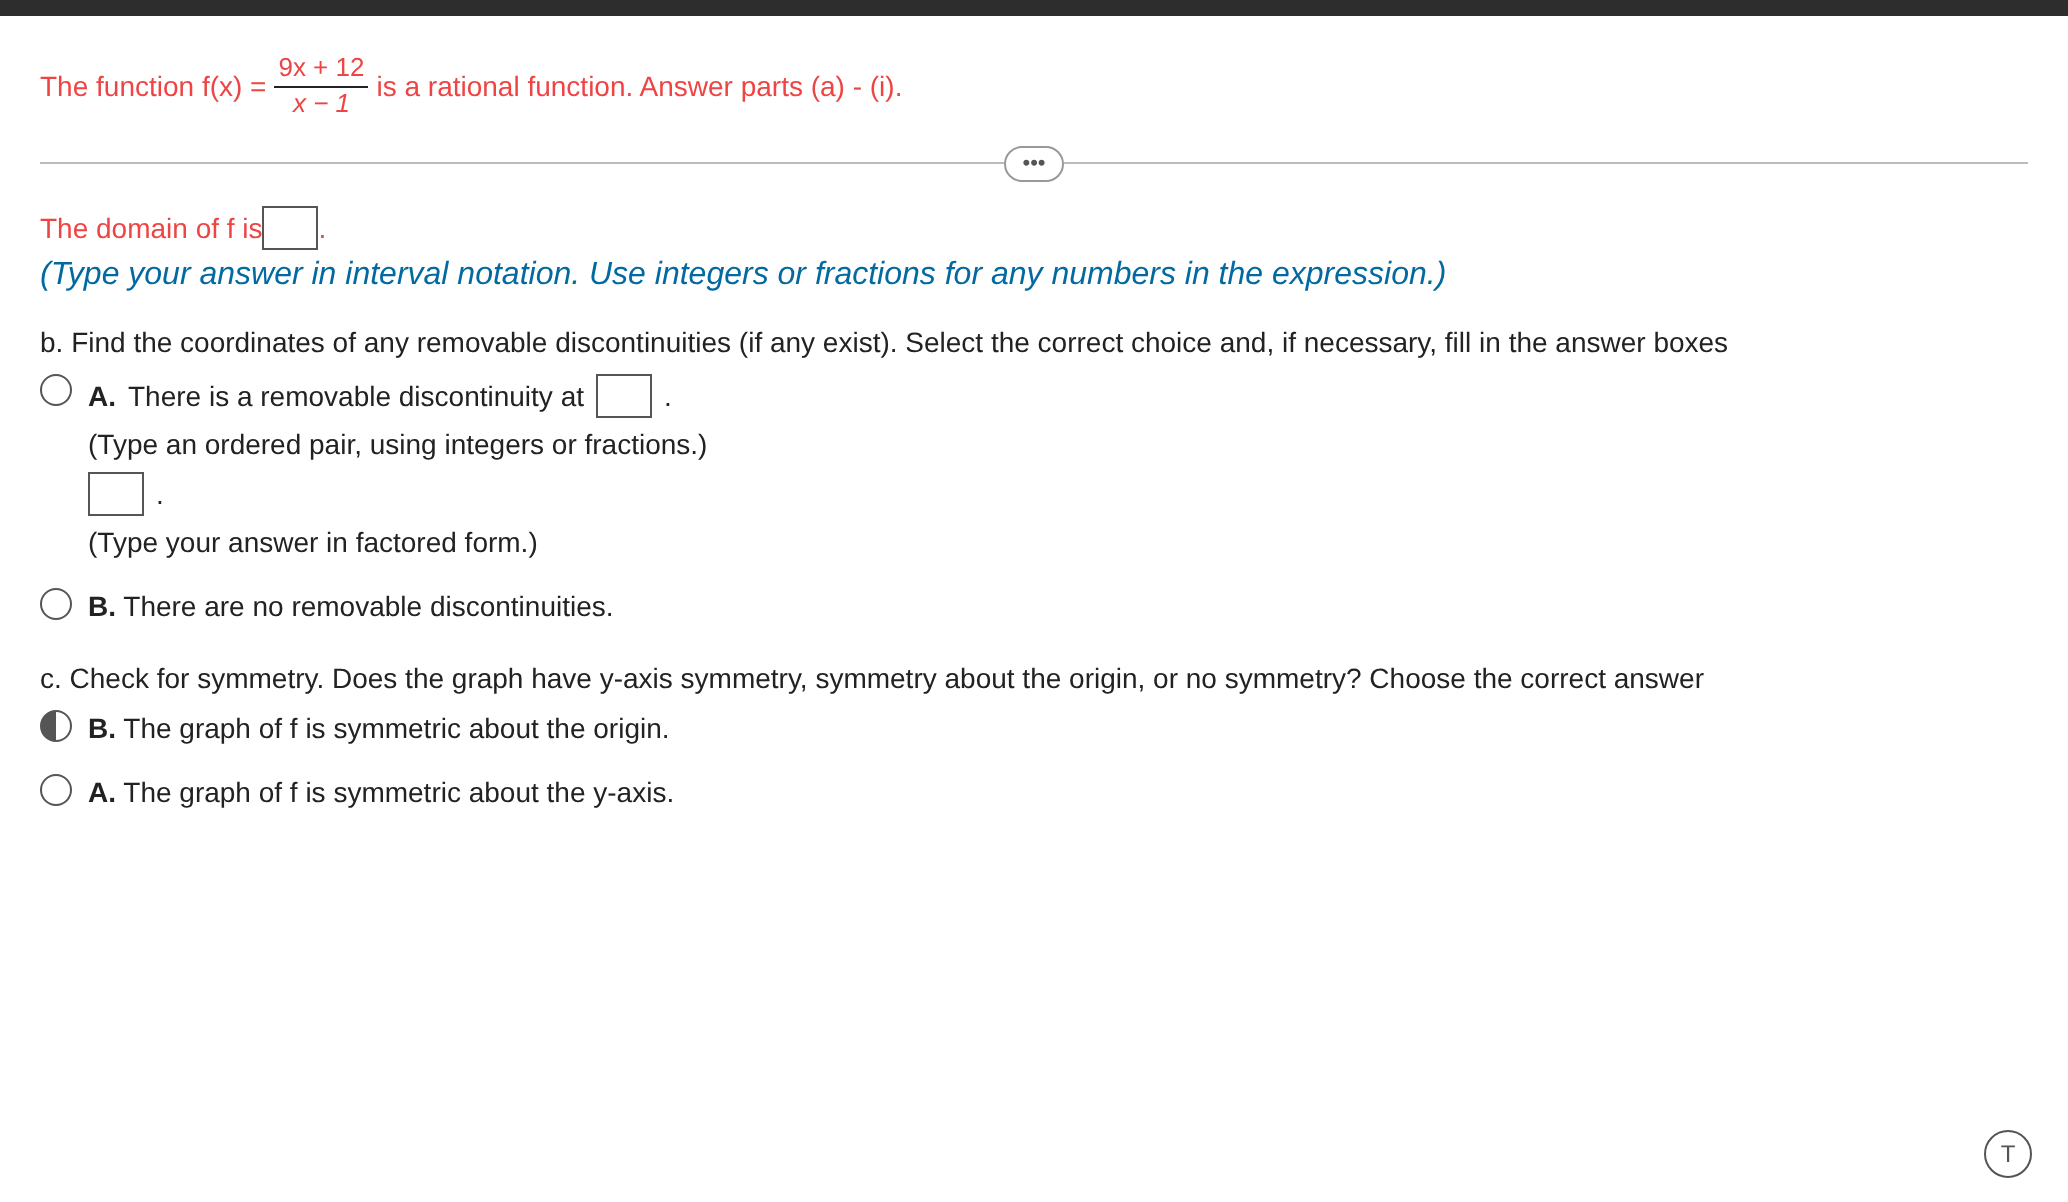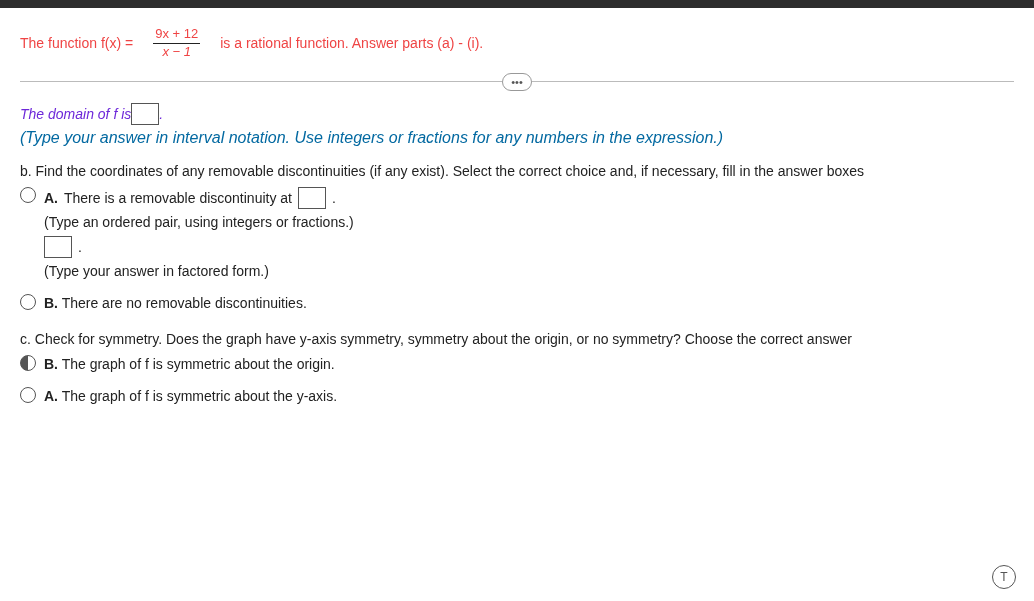--- a/index.html
+++ b/index.html
@@ -38,21 +38,21 @@
       display: flex;
       align-items: center;
       gap: 4px;
       flex-wrap: wrap;
     }
 
     .fraction-container {
       display: inline-flex;
       flex-direction: column;
       align-items: center;
-      margin: 0 16px;
+      margin: 0 0;
       vertical-align: middle;
       text-align: right;
     }
 
     .fraction-numerator {
       font-size: 13px;
       border-bottom: 1px solid #222;
       padding: 0 2px;
       line-height: 1.3;
     }
@@ -102,27 +102,26 @@
 
     .section-label {
       font-size: 14px;
       color: #222;
       font-weight: normal;
       margin-bottom: 6px;
     }
 
     .answer-line {
       font-size: 14px;
-      color: #6d28d9;
+      color: #ef4444;
       margin-bottom: 4px;
       display: flex;
       align-items: center;
       gap: 0;
       flex-wrap: wrap;
-      font-style: italic;
     }
 
     .input-box {
       display: inline-block;
       width: 28px;
       height: 22px;
       border: 1px solid #555;
       background: #fff;
       vertical-align: middle;
     }

